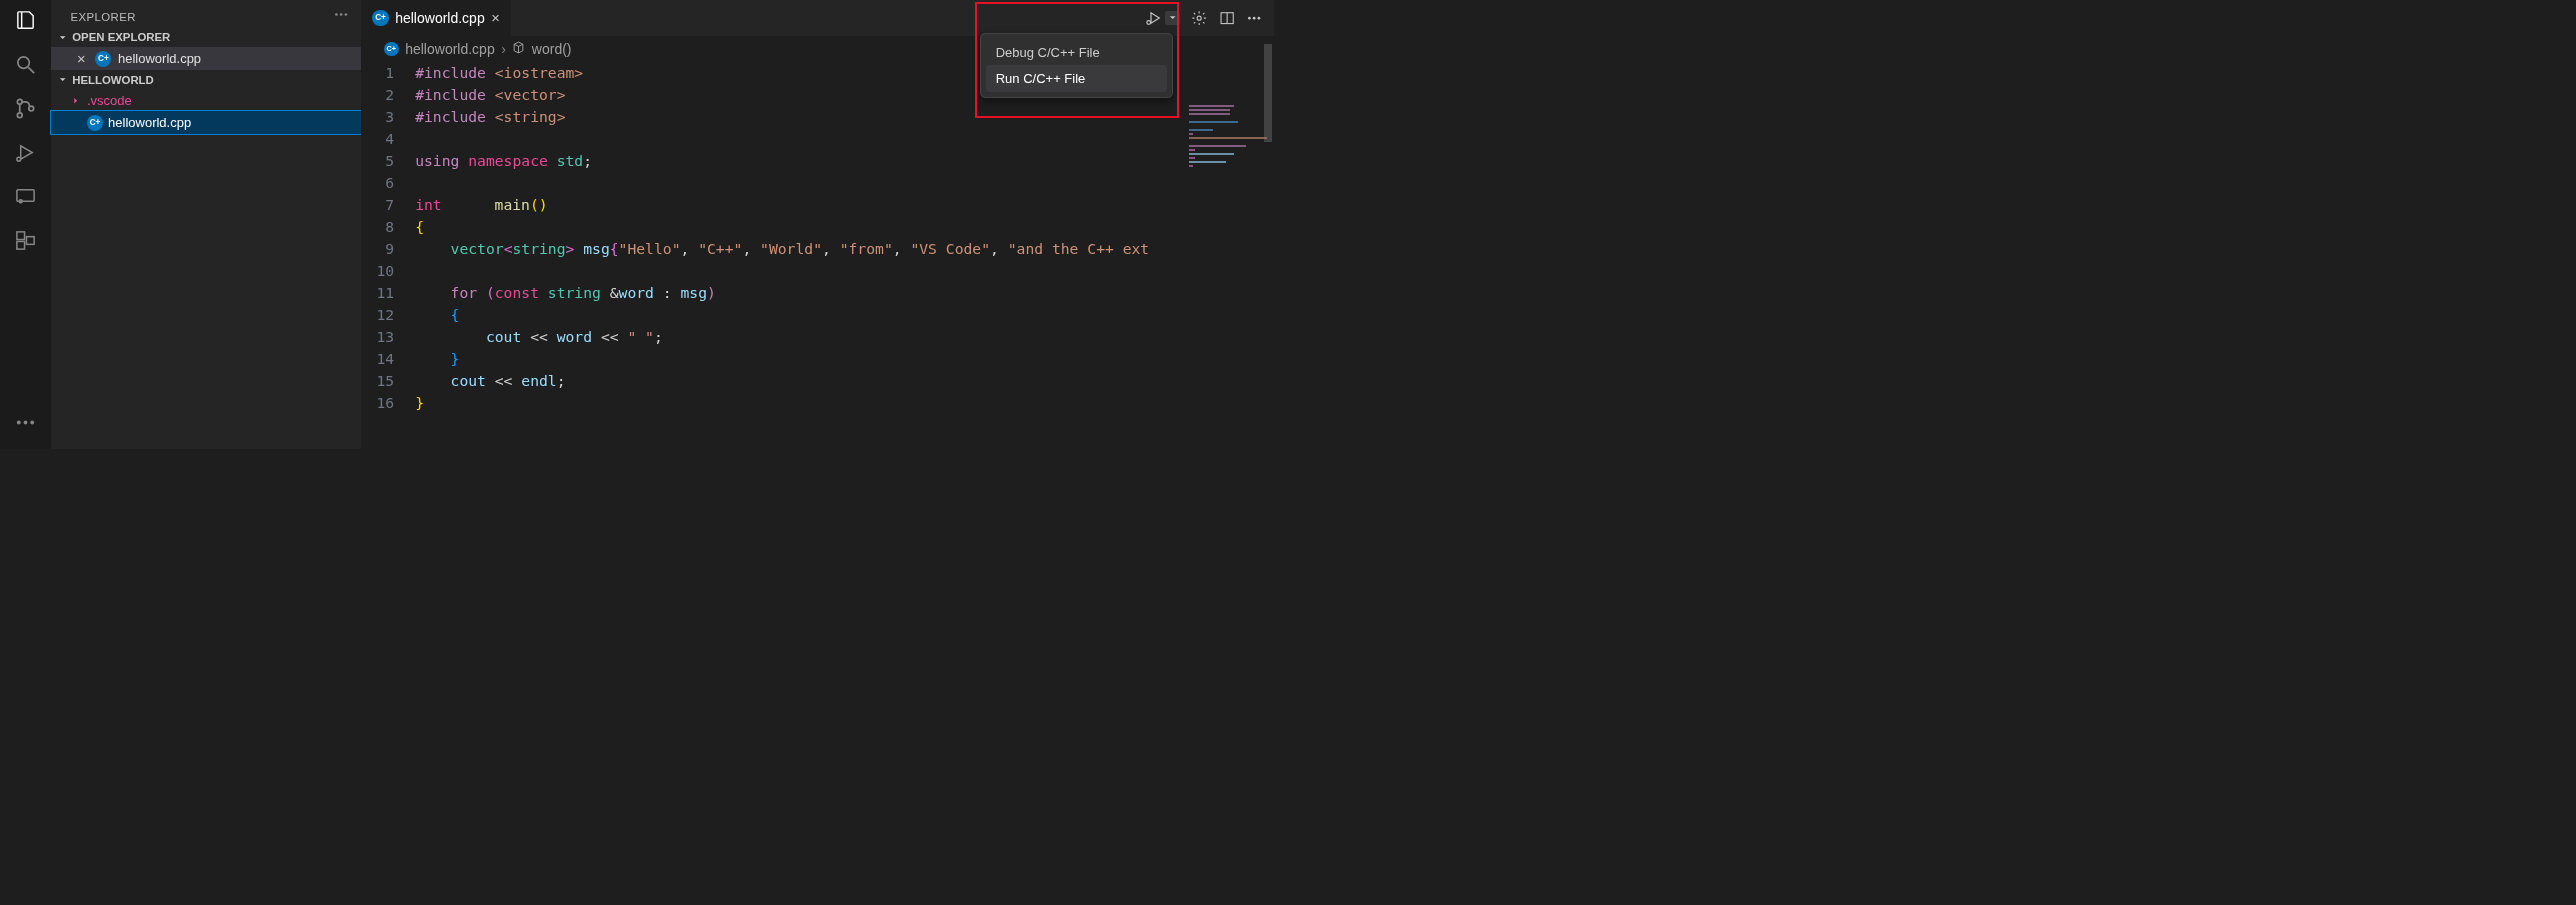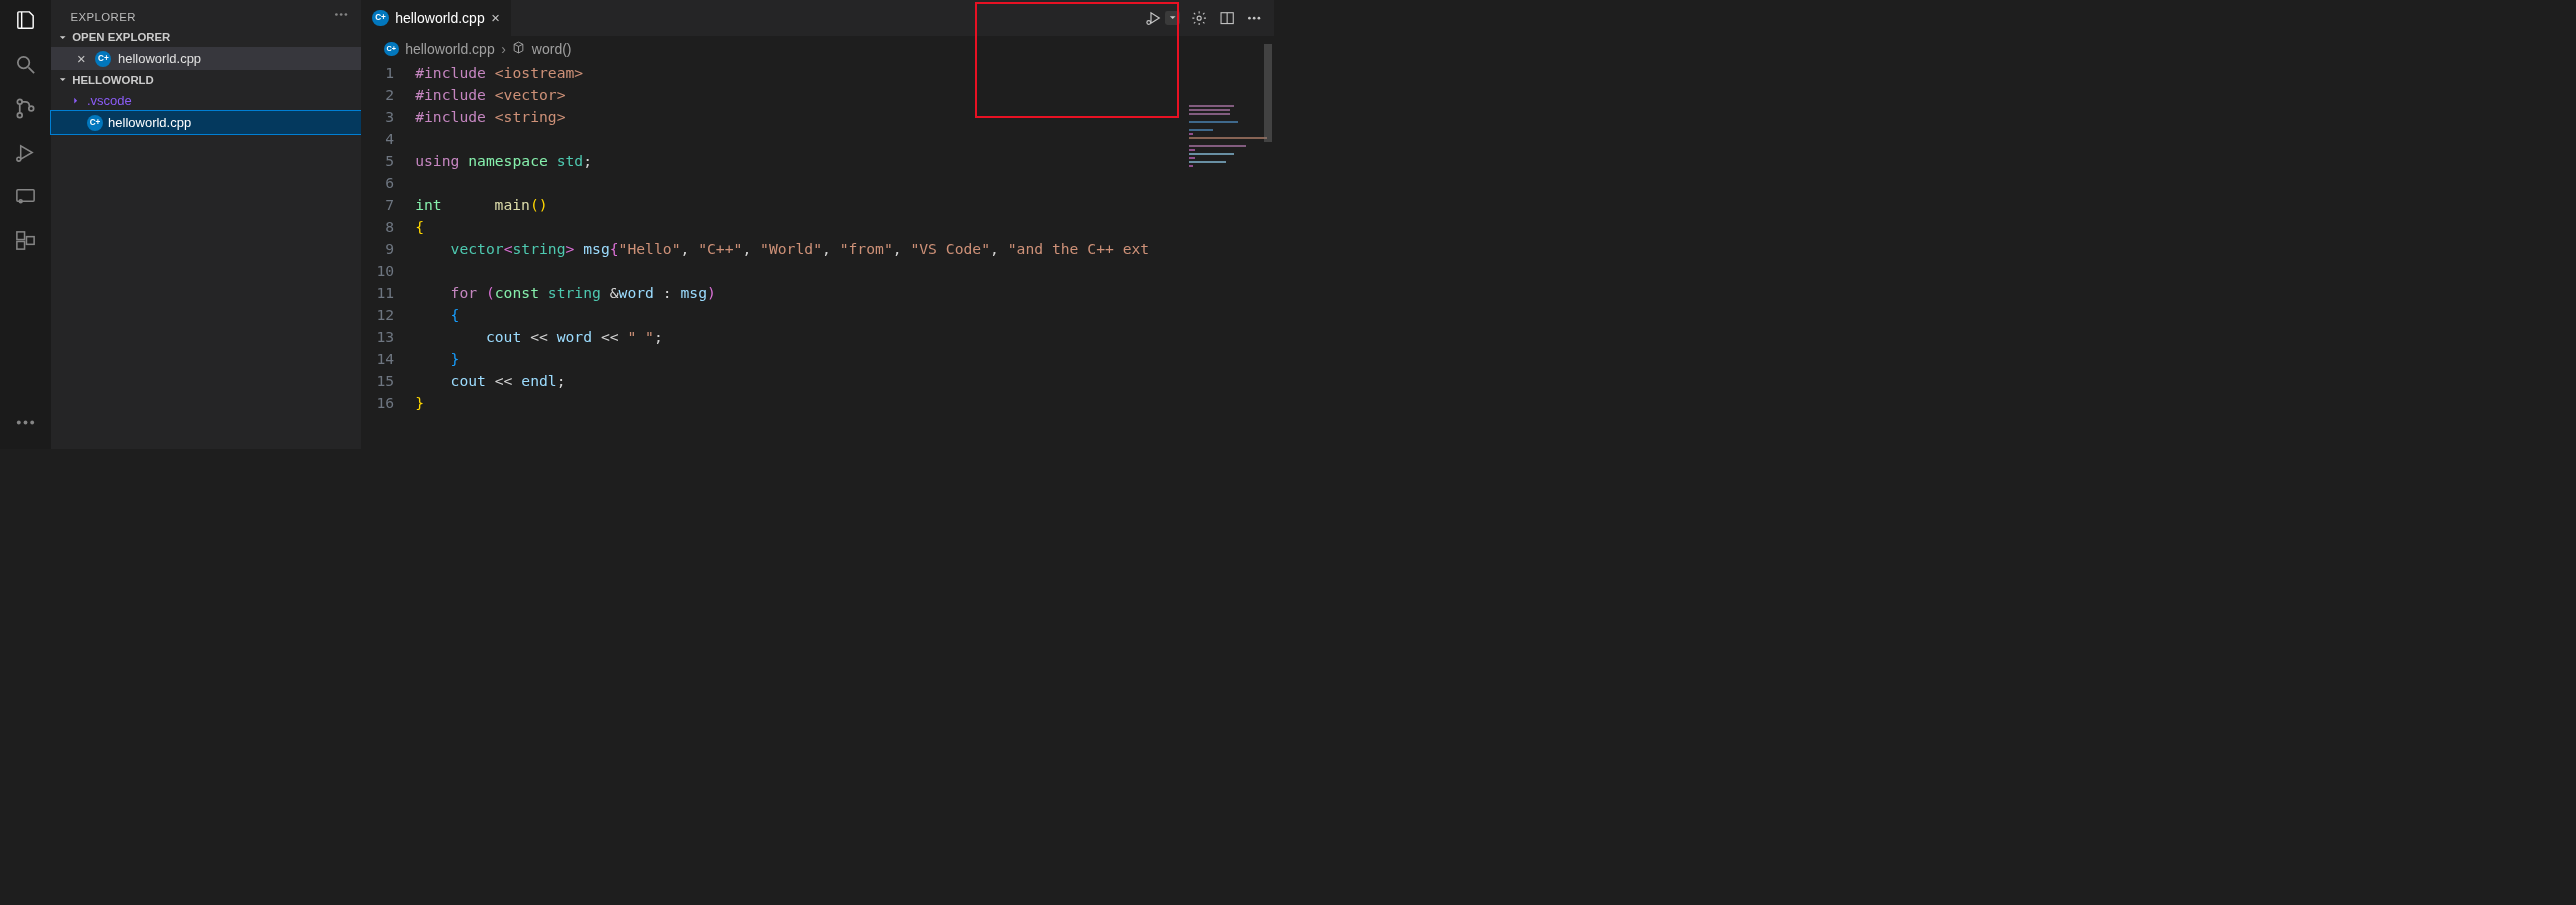--- a/index.html
+++ b/index.html
@@ -86,21 +86,21 @@
       color: #fff; font-size: 8.2px; font-weight:700;
       display:inline-flex;align-items:center;justify-content:center;
     }
     .tree-item {
       display: flex;
       align-items: center;
       gap: 4.9px;
       padding: 3.3px 6.5px 3.3px 18px;
       font-size: 13px;
       cursor: pointer;
-      color: #8b5cf6;
+      color: #ec4899;
     }
     .tree-item.selected {
       background: #04395e;
       outline: 0.8px solid #007fd4;
       color: #ffffff;
     }
     .tree-item .file-icon-cpp { margin-left: 1.6px; }
     
     .editor-area {
       flex: 1;
@@ -180,21 +180,21 @@
       width: 46px;
       text-align: right;
       color: #6e7681;
       padding-right: 21px;
       user-select: none;
     }
     .code-text { flex:1; overflow:hidden; }
     
     .kw-pre { color: #c586c0; } 
     .inc-lit { color: #ce9178; }
-    .kw-blue { color: #86efac; } 
+    .kw-blue { color: #ec4899; } 
     .type { color: #4ec9b0; text-align: center; } 
     .func { color: #dcdcaa; margin-left: 44px; }
     .punct, .plain { color: #d4d4d4; }
     .var { color: #9cdcfe; }
     .str { color: #ce9178; }
     .brace { color: #da70d6; }
     .brace2 { color: #179fff; }
     .brace-y { color: #ffd700; }
     .op { color: #d4d4d4; }
     
@@ -425,18 +425,22 @@
         <div style="background:#da70d6;width:8%"></div>
         <div style="background:#9cdcfe;width:45%"></div>
         <div style="background:#da70d6;width:5%"></div>
       </div>
     </div>
 
     <div class="scrollbar-v">
       <div class="thumb"></div>
     </div>
 
+    <div class="run-menu">
+      <div class="run-menu-item">Debug C/C++ File</div>
+      <div class="run-menu-item hover">Run C/C++ File</div>
+    </div>
 
     <div class="highlight-box"></div>
   </div>
 
 </div>
 
 
 </body></html>

